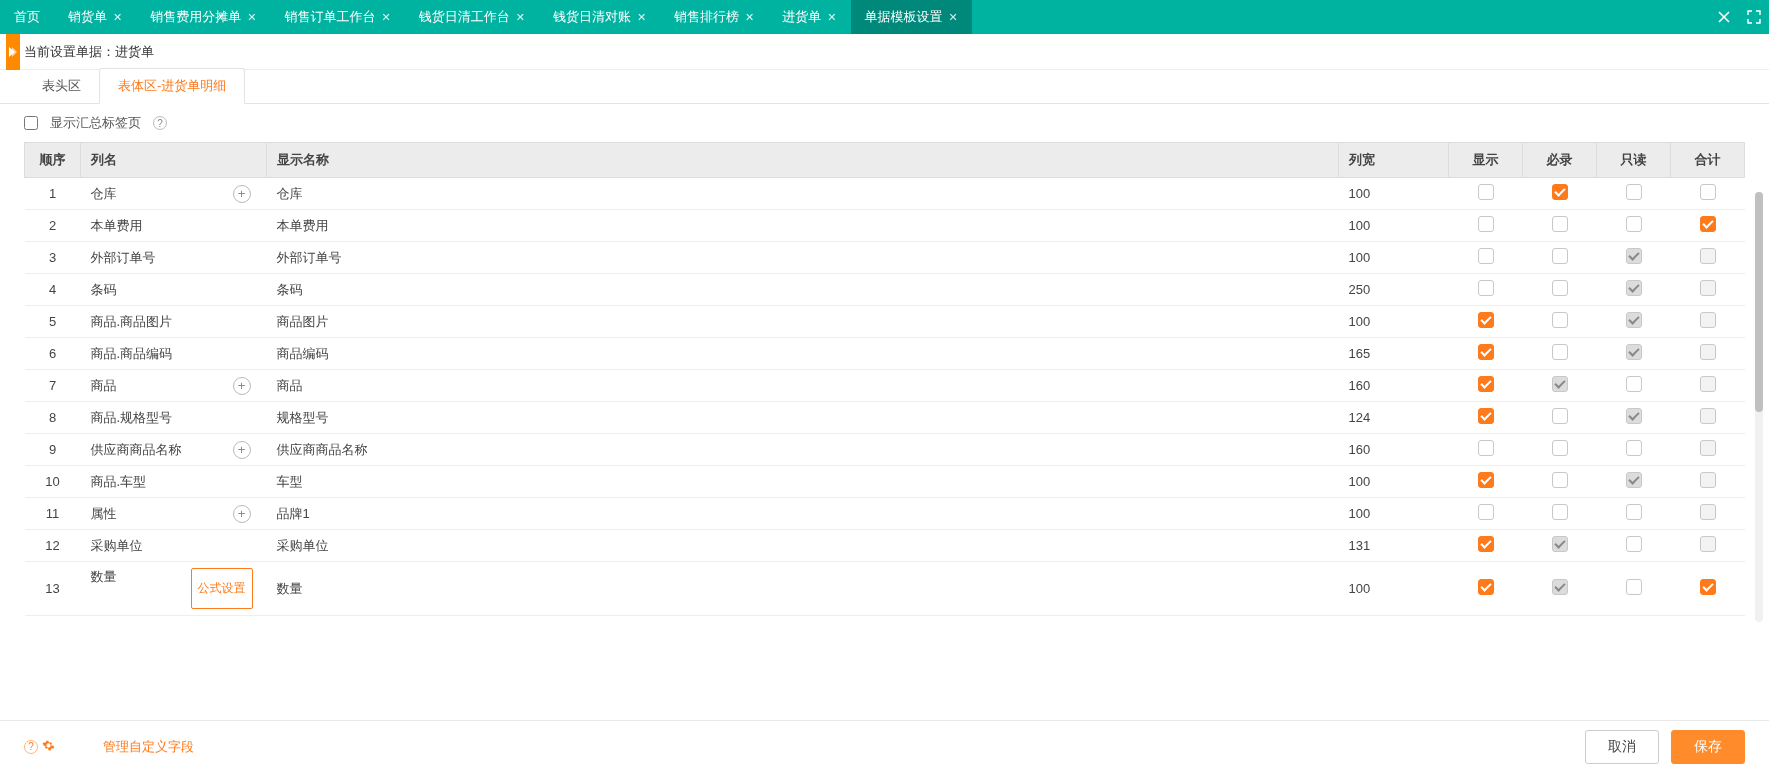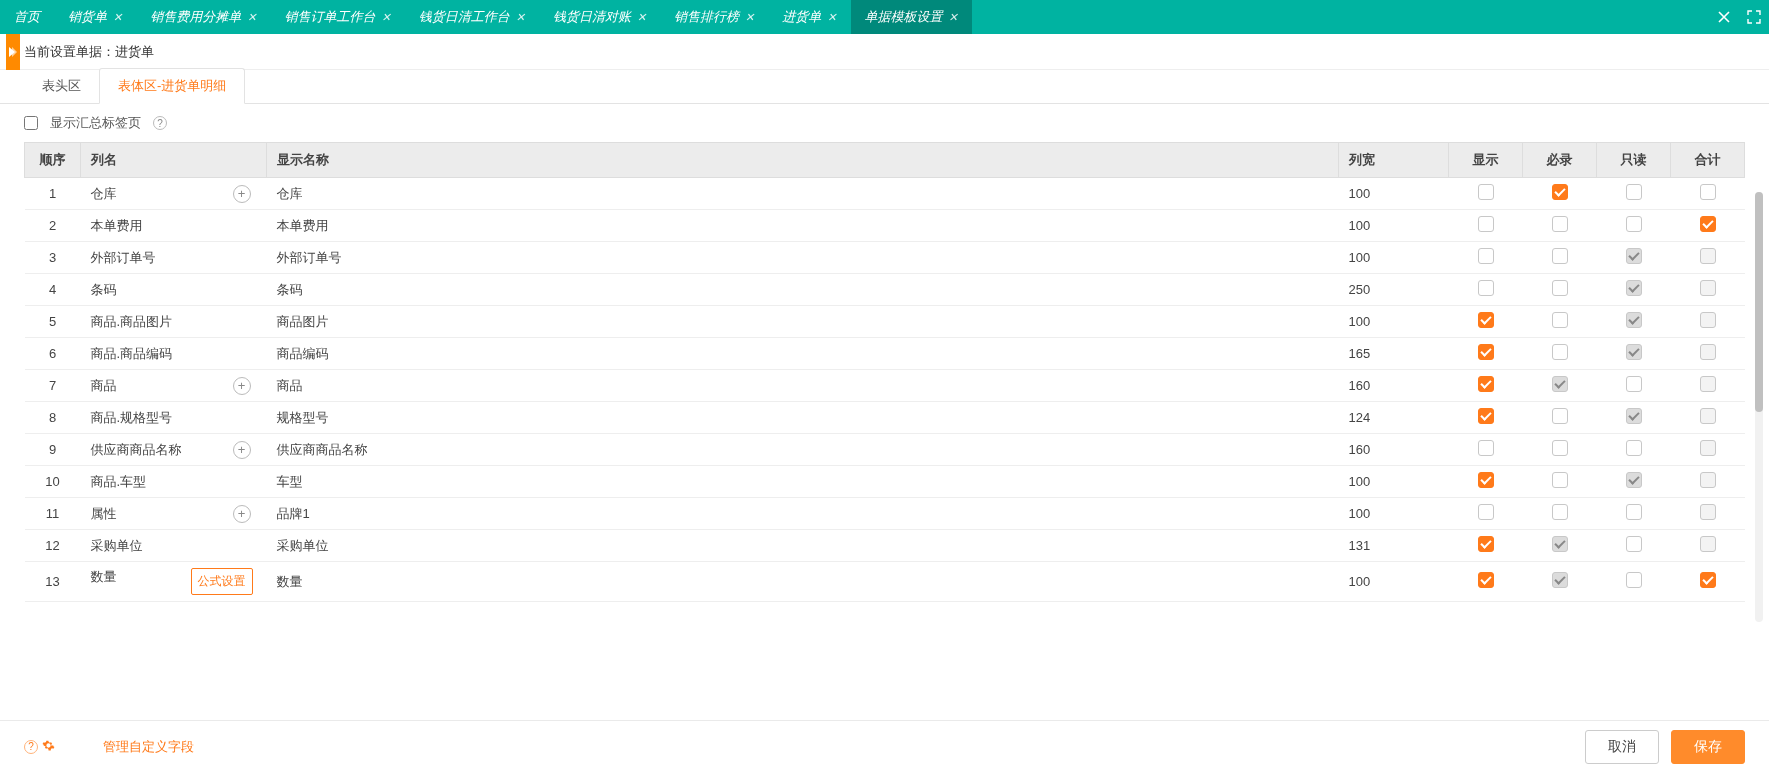--- a/index.html
+++ b/index.html
@@ -1,18 +1,18 @@
 <!DOCTYPE html>
 <html><head>
 <meta charset="utf-8">
 <style>
   * { box-sizing: border-box; margin: 0; padding: 0; }
   html, body { width: 1769px; height: 772px; font-family: "Microsoft YaHei", Arial, sans-serif; font-size: 13px; color: #333; background:#fff; }
   
-  .topbar { display:flex; align-items:center; background:#00b3a1; color:#fff; height:34px; position:relative;font-style:italic; }
+  .topbar { display:flex; align-items:center; background:#00b3a1; color:#fff; height:34px; position:relative; }
   .topbar .tab { display:flex; align-items:center; padding:0 14px; height:34px; cursor:pointer; white-space:nowrap; }
   .topbar .tab.active { background:#00897b; }
   .topbar .tab .close { margin-left:6px; font-size:11px; opacity:.85; }
   .topbar .right { position:absolute; right:0; top:0; display:flex; align-items:center; height:34px; }
   .topbar .right .btn { width:30px; height:34px; display:flex; align-items:center; justify-content:center; cursor:pointer; }
   .topbar .right svg { fill:#fff; }
   
   .crumbbar { display:flex; align-items:center; height:36px; padding:0 6px; border-bottom:1px solid #eee; }
   .crumbbar .caret { width:14px; height:36px; background:#ff8a00; display:flex; align-items:center; justify-content:center; margin-right:4px; }
   .crumbbar .caret svg{ fill:#fff; }
@@ -26,21 +26,21 @@
   .optrow input[type=checkbox]{ width:14px; height:14px; }
   .optrow .help { width:14px;height:14px;border:1px solid #bbb;border-radius:50%;display:inline-flex;align-items:center;justify-content:center;font-size:10px;color:#888;}
   
   .tablewrap { padding:0 24px; }
   .tbl { width:100%; border-collapse:collapse; table-layout:fixed; }
   .tbl th { background:#ececec; font-weight:bold; color:#444; text-align:left; padding:8px 10px; border:1px solid #ddd; font-size:13px;}
   .tbl td { padding:6px 10px; border-bottom:1px solid #eee; font-size:13px; color:#444; height:29px; }
   .tbl td.center, .tbl th.center { text-align:center; }
   .tbl tr.hover td { background:#ffe7cf; }
   .plusbtn { width:18px;height:18px;border:1px solid #bbb;border-radius:50%;display:inline-flex;align-items:center;justify-content:center;color:#888;font-size:13px;line-height:1;cursor:pointer; float:right; margin-right:6px;}
-  .formula { border:1px solid #ff7a1a; color:#ff7a1a; padding:4px 6px; border-radius:2px; font-size:12px; float:right; margin-right:4px; cursor:pointer;}
+  .formula { border:1px solid #ff7a1a; color:#ff7a1a; padding:11px 6px; border-radius:2px; font-size:12px; float:right; margin-right:4px; cursor:pointer;}
   
   .cb { appearance:none; width:16px; height:16px; border:1px solid #c8c8c8; border-radius:3px; display:inline-block; position:relative; cursor:pointer; background:#fff;}
   .cb:checked { background:#ff7a1a; border-color:#ff7a1a;}
   .cb:checked::after { content:""; position:absolute; left:4px; top:1px; width:4px; height:8px; border:solid #fff; border-width:0 2px 2px 0; transform:rotate(45deg);}
   .cb.grey:checked{ background:#dcdcdc; border-color:#c8c8c8;}
   .cb.grey:checked::after{ border-color:#888;}
   .cb[disabled]{ background:#f3f3f3; cursor:default;}
   
   .footer { position:absolute; bottom:0; left:0; right:0; height:52px; display:flex; align-items:center; justify-content:space-between; padding:0 24px; border-top:1px solid #eaeaea; background:#fff;}
   .footer .left { display:flex; align-items:center; color:#ff7a1a; gap:4px; }

